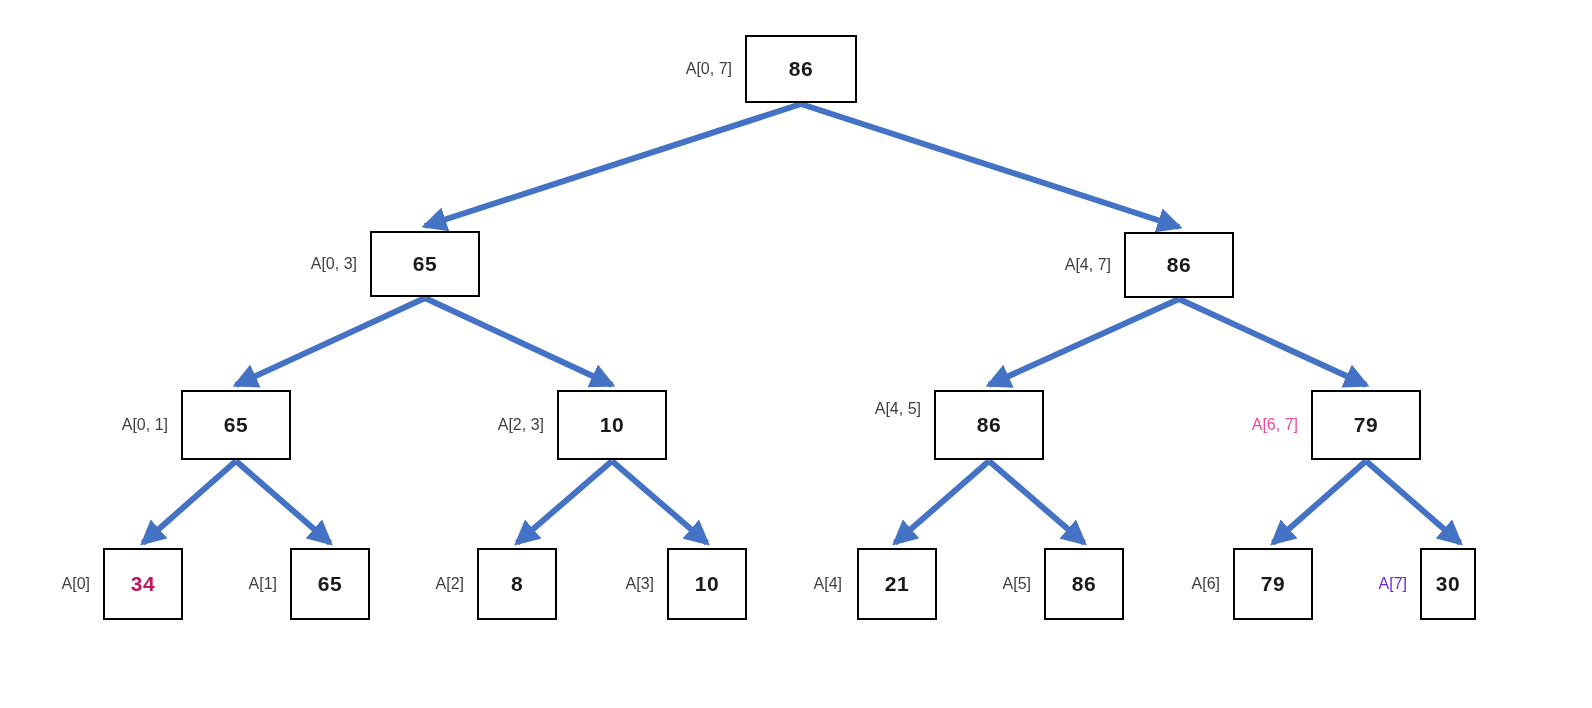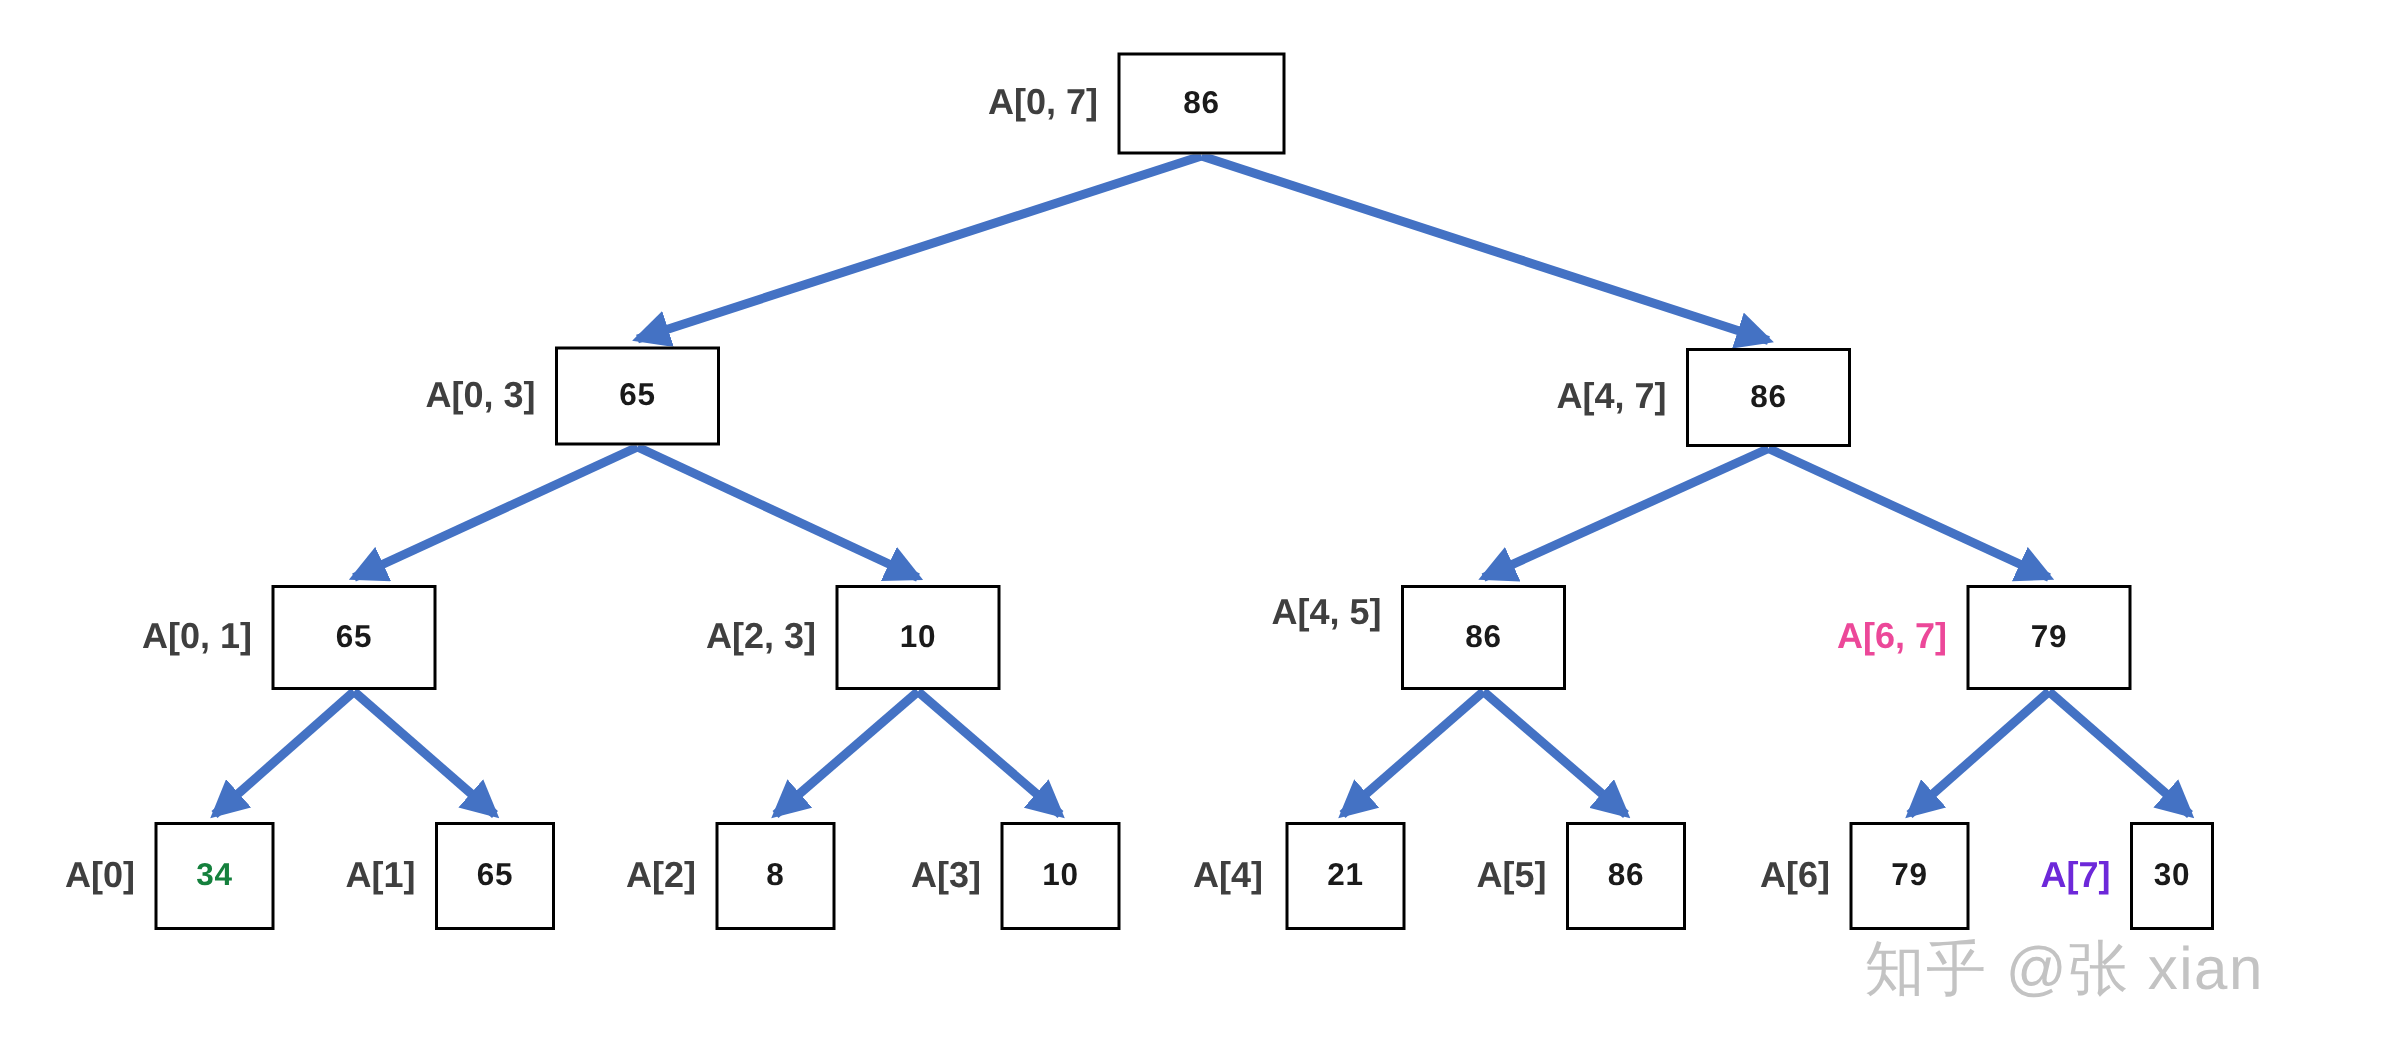--- a/index.html
+++ b/index.html
@@ -28,24 +28,23 @@
   }
   .nval {
     font-size: 21px;
     font-weight: bold;
     color: #1a1a1a;
     letter-spacing: 0.5px;
   }
   .nlabel {
     position: absolute;
     transform: translateY(-50%);
-    font-size: 24px;
+    font-size: 16px;
     color: #3f3f3f;
     white-space: nowrap;
-    font-weight: bold;
   }
   .watermark {
     position: absolute;
     left: 1243px;
     top: 618px;
     font-size: 40px;
     color: #c3c3c3;
     letter-spacing: 1px;
     white-space: nowrap;
     user-select: none;
@@ -99,21 +98,21 @@
       <span class="nlabel" style="right: 1048px; top: 425px; color: rgb(63, 63, 63);">A[2, 3]</span>
       <div class="nbox" style="left: 934px; top: 390px; width: 110px; height: 70px; border-color: rgb(0, 0, 0);">
         <span class="nval" style="color: rgb(26, 26, 26);">86</span>
       </div>
       <span class="nlabel" style="right: 671px; top: 409px; color: rgb(63, 63, 63);">A[4, 5]</span>
       <div class="nbox" style="left: 1311px; top: 390px; width: 110px; height: 70px; border-color: rgb(0, 0, 0);">
         <span class="nval" style="color: rgb(26, 26, 26);">79</span>
       </div>
       <span class="nlabel" style="right: 294px; top: 425px; color: #ec4899;">A[6, 7]</span>
       <div class="nbox" style="left: 103px; top: 548px; width: 80px; height: 72px; border-color: rgb(0, 0, 0);">
-        <span class="nval" style="color: #15803d;">34</span>
+        <span class="nval" style="color: #be185d;">34</span>
       </div>
       <span class="nlabel" style="right: 1502px; top: 584px; color: rgb(63, 63, 63);">A[0]</span>
       <div class="nbox" style="left: 290px; top: 548px; width: 80px; height: 72px; border-color: rgb(0, 0, 0);">
         <span class="nval" style="color: rgb(26, 26, 26);">65</span>
       </div>
       <span class="nlabel" style="right: 1315px; top: 584px; color: rgb(63, 63, 63);">A[1]</span>
       <div class="nbox" style="left: 477px; top: 548px; width: 80px; height: 72px; border-color: rgb(0, 0, 0);">
         <span class="nval" style="color: rgb(26, 26, 26);">8</span>
       </div>
       <span class="nlabel" style="right: 1128px; top: 584px; color: rgb(63, 63, 63);">A[2]</span>
@@ -131,14 +130,13 @@
       <span class="nlabel" style="right: 561px; top: 584px; color: rgb(63, 63, 63);">A[5]</span>
       <div class="nbox" style="left: 1233px; top: 548px; width: 80px; height: 72px; border-color: rgb(0, 0, 0);">
         <span class="nval" style="color: rgb(26, 26, 26);">79</span>
       </div>
       <span class="nlabel" style="right: 372px; top: 584px; color: rgb(63, 63, 63);">A[6]</span>
       <div class="nbox" style="left: 1420px; top: 548px; width: 56px; height: 72px; border-color: rgb(0, 0, 0);">
         <span class="nval" style="color: rgb(26, 26, 26);">30</span>
       </div>
       <span class="nlabel" style="right: 185px; top: 584px; color: #6d28d9;">A[7]</span>
     </div>
-  <div class="watermark">知乎 @张 xian</div>
 </div>
 
 </body></html>

